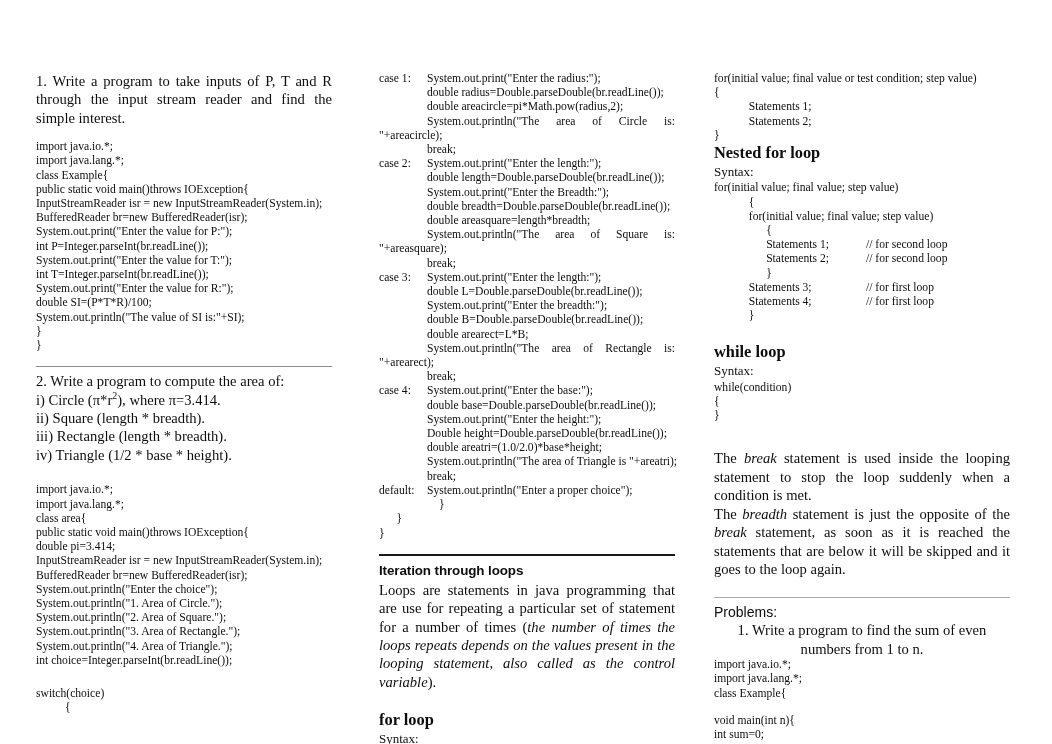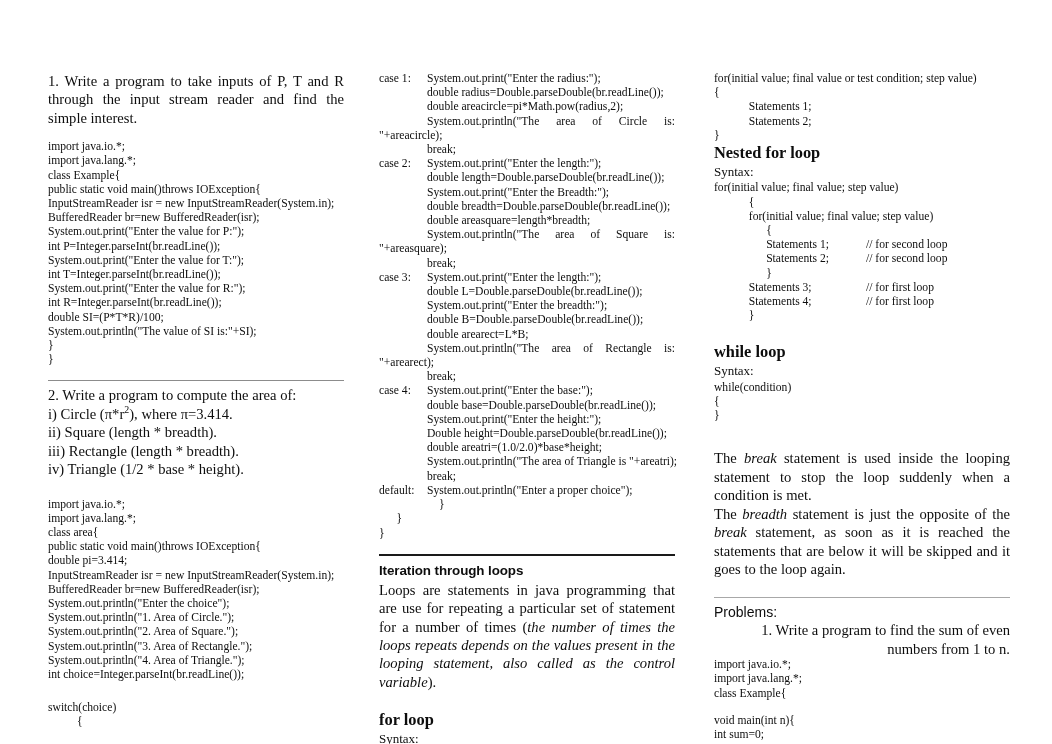--- a/index.html
+++ b/index.html
@@ -20,21 +20,21 @@
     width: 1052px;
     height: 744px;
     background: #ffffff;
     overflow: hidden;
   }
   .col {
     position: absolute;
     top: 72px;
     width: 296px;
   }
-  #col-1 { left: 48px; }
+  #col-1 { left: 36px; }
   #col-2 { left: 379px; }
   #col-3 { left: 714px; }
 
   
   .prose {
     font-size: 14.6px;
     line-height: 18.4px;
     text-align: justify;
     text-justify: inter-word;
     margin: 0;
@@ -138,21 +138,20 @@
       <div class="code-line">import java.lang.*;</div>
       <div class="code-line">class Example{</div>
       <div class="code-line">public static void main()throws IOException{</div>
       <div class="code-line">InputStreamReader isr = new InputStreamReader(System.in);</div>
       <div class="code-line">BufferedReader br=new BufferedReader(isr);</div>
       <div class="code-line">System.out.print("Enter the value for P:");</div>
       <div class="code-line">int P=Integer.parseInt(br.readLine());</div>
       <div class="code-line">System.out.print("Enter the value for T:");</div>
       <div class="code-line">int T=Integer.parseInt(br.readLine());</div>
       <div class="code-line">System.out.print("Enter the value for R:");</div>
-      <div class="code-line">int R=Integer.parseInt(br.readLine());</div>
       <div class="code-line">double SI=(P*T*R)/100;</div>
       <div class="code-line">System.out.println("The value of SI is:"+SI);</div>
       <div class="code-line">}</div>
       <div class="code-line">}</div>
     </div>
 
     <div class="gap-md"></div>
     <hr class="rule rule-thin">
     <div style="height:5px"></div>
 
@@ -338,21 +337,21 @@
     <p class="prose"><span>The </span><em>break</em><span> statement is used inside the looping statement to stop the loop suddenly when a condition is met.</span></p>
 
     <p class="prose"><span>The </span><em>breadth</em><span> statement is just the opposite of the </span><em>break</em><span> statement, as soon as it is reached the statements that are below it will be skipped and it goes to the loop again.</span></p>
 
     <div class="gap-lg"></div>
     <hr class="rule rule-light">
     <div style="height:5px"></div>
 
     <div class="h-sans">Problems:</div>
 
-    <p class="prose" style="text-align:right">1. Write a program to find the sum of even numbers from 1 to n.</p>
+    <p class="prose" style="text-align:center">1. Write a program to find the sum of even numbers from 1 to n.</p>
 
     <div class="code-block">
       <div class="code-line">import java.io.*;</div>
       <div class="code-line">import java.lang.*;</div>
       <div class="code-line">class Example{</div>
     </div>
 
     <div class="gap-md"></div>
 
     <div class="code-block">

